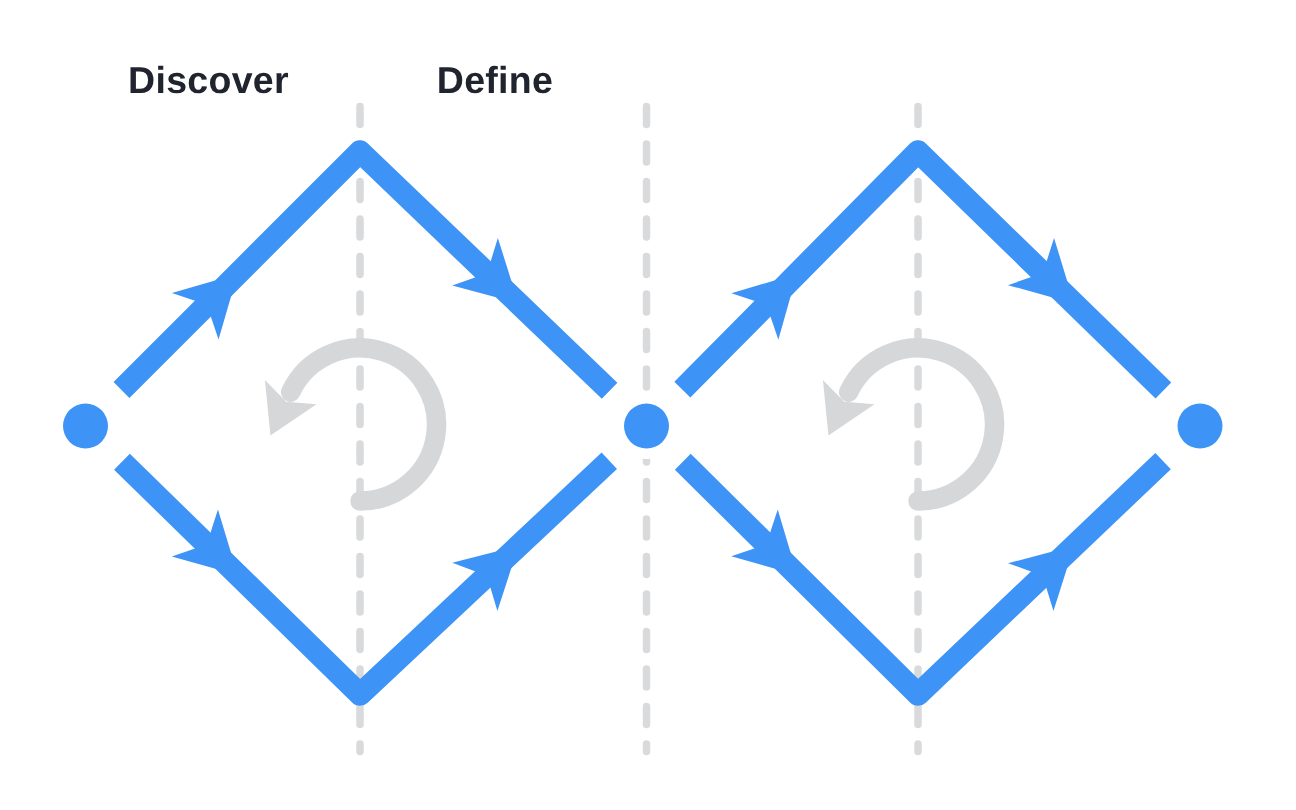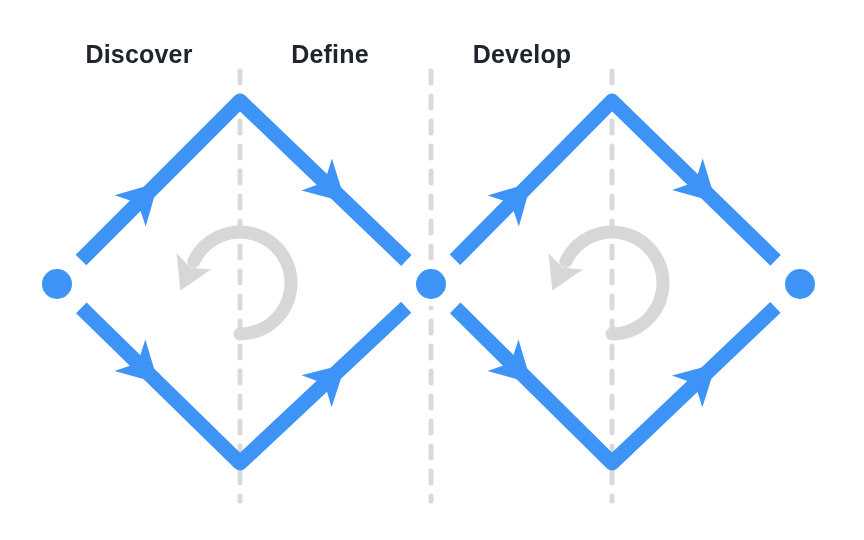--- a/index.html
+++ b/index.html
@@ -22,21 +22,20 @@
   }
   .diagram-svg{position:absolute;left:0;top:0;width:100%;height:100%;}
 </style>
 </head>
 <body>
 
 <div class="canvas" style="background: rgb(255, 255, 255);">
   <div class="labels">
     <div class="phase-label" style="left: 139px; top: 41px; color: rgb(32, 36, 46);">Discover</div>
     <div class="phase-label" style="left: 330px; top: 41px; color: rgb(32, 36, 46);">Define</div>
-    <div class="phase-label" style="left: 522px; top: 41px; color: rgb(32, 36, 46);">Develop</div>
   </div>
   <svg class="diagram-svg" xmlns="http://www.w3.org/2000/svg" viewBox="0 0 864 540">
       <line x1="240" y1="71" x2="240" y2="501" stroke="#D9DADB" stroke-width="5" stroke-dasharray="12 13" stroke-linecap="round"></line>
       <line x1="431" y1="71" x2="431" y2="501" stroke="#D9DADB" stroke-width="5" stroke-dasharray="12 13" stroke-linecap="round"></line>
       <line x1="612" y1="71" x2="612" y2="501" stroke="#D9DADB" stroke-width="5" stroke-dasharray="12 13" stroke-linecap="round"></line>
       <path d="M 240.0 334.0 A 51 51 0 1 0 193.8 261.4" fill="none" stroke="#D6D7D8" stroke-width="13" stroke-linecap="round"></path>
       <polygon points="180.3,290.4 176.6,253.4 190.8,267.8 211.0,269.5" fill="#D6D7D8"></polygon>
       <path d="M 612.0 334.0 A 51 51 0 1 0 565.8 261.4" fill="none" stroke="#D6D7D8" stroke-width="13" stroke-linecap="round"></path>
       <polygon points="552.3,290.4 548.6,253.4 562.8,267.8 583.0,269.5" fill="#D6D7D8"></polygon>
       <path d="M 81.0 260.0 L 240 101 L 406.4 260.5" fill="none" stroke="#3E93F7" stroke-width="15" stroke-linejoin="round" stroke-linecap="butt"></path>

